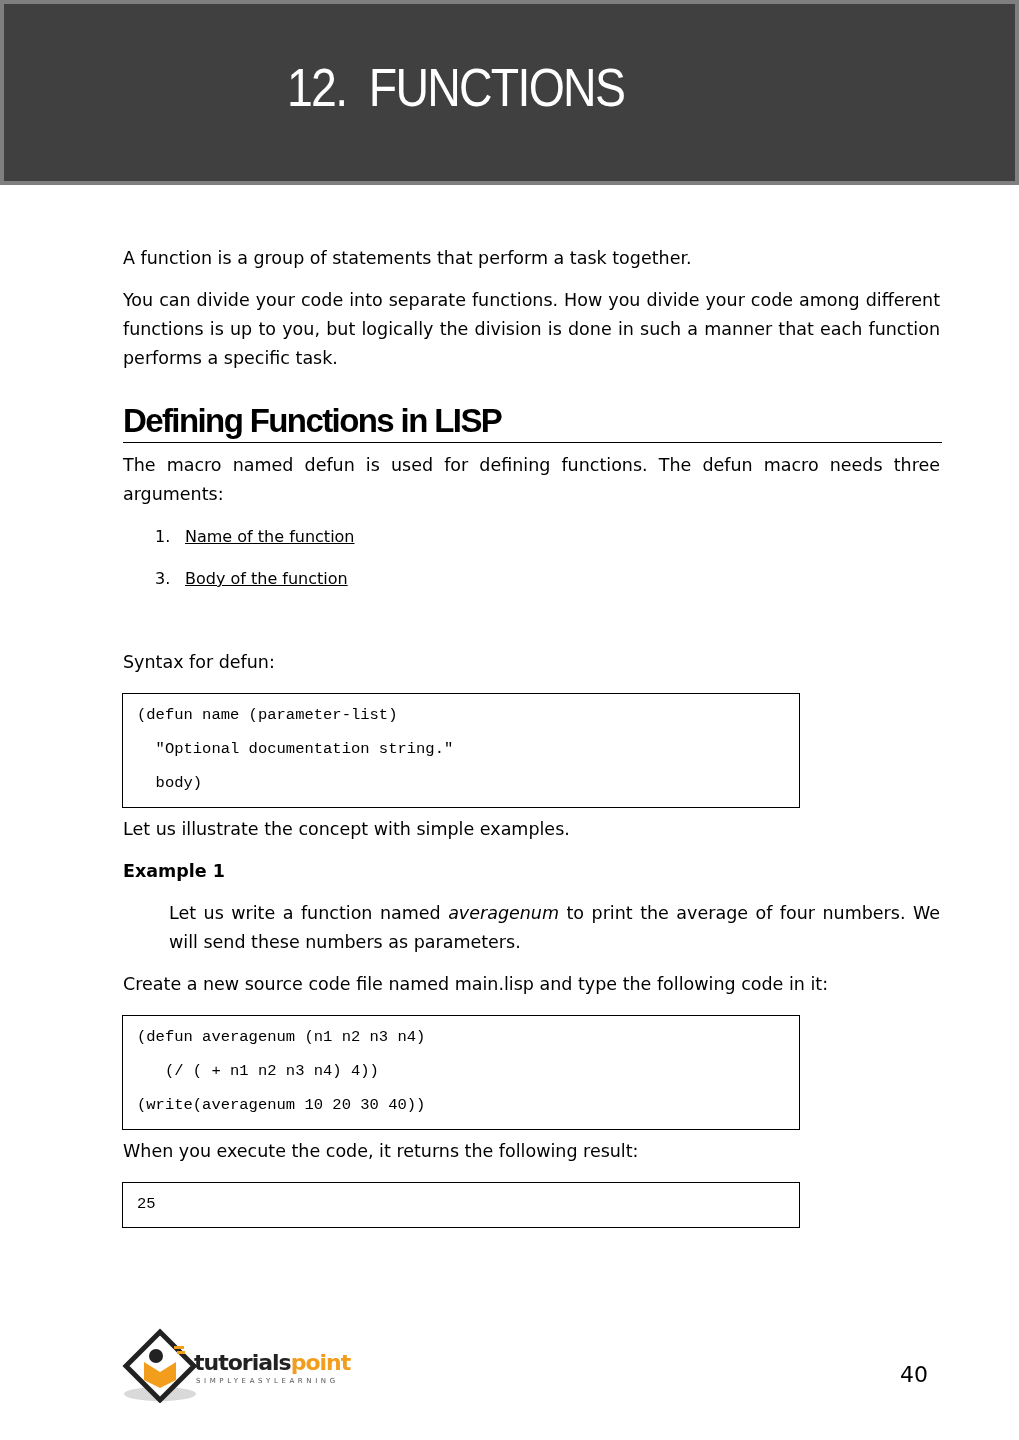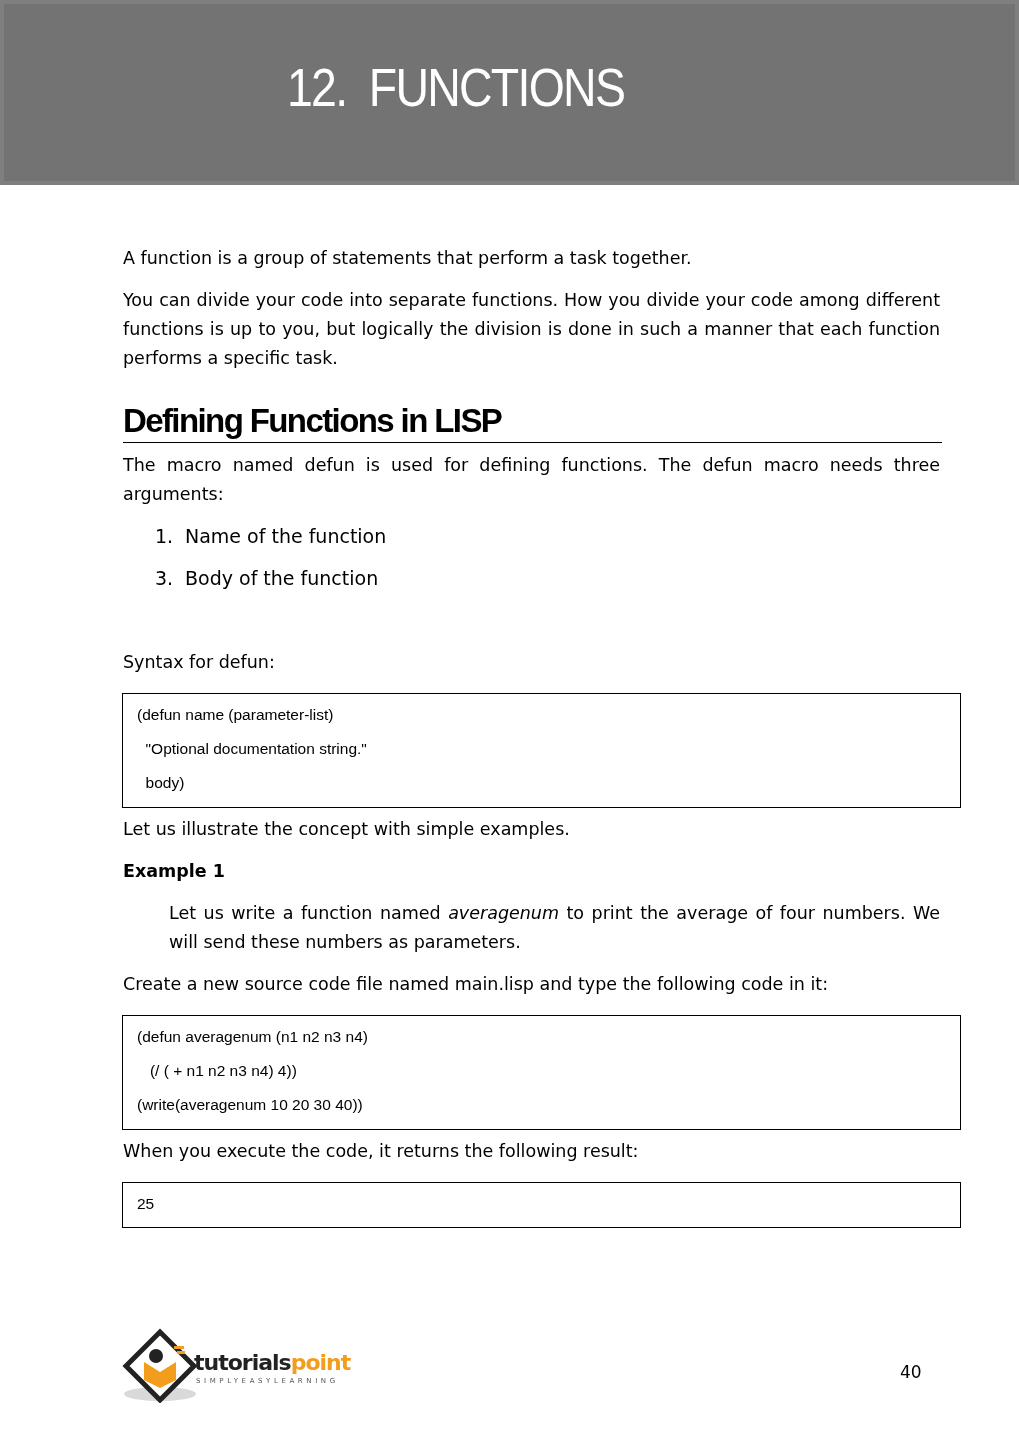--- a/index.html
+++ b/index.html
@@ -1,40 +1,40 @@
 <!DOCTYPE html>
 <html><head>
   <meta charset="utf-8">
   <style>
     html, body { margin: 0; padding: 0; background: #ffffff; }
     body { width: 1019px; height: 1440px; position: relative; overflow: hidden; font-family: "DejaVu Sans", sans-serif; color: #000; }
-    .banner { position: absolute; left: 0; top: 0; width: 1019px; height: 185px; background: #737373; box-sizing: border-box; border: 4px solid #7f7f7f; }
+    .banner { position: absolute; left: 0; top: 0; width: 1019px; height: 185px; background: #404040; box-sizing: border-box; border: 4px solid #7f7f7f; }
     .banner-title { position: absolute; left: 283px; top: 52px; font-family: "Liberation Sans", sans-serif; font-size: 54px; color: #ffffff; letter-spacing: -2px; white-space: pre; transform: scaleX(0.86); transform-origin: left top; }
     .content { position: absolute; left: 123px; top: 244px; width: 817px; }
     p { margin: 0; font-size: 17.5px; line-height: 29px; text-align: justify; }
     .p1 { position: absolute; top: 0; }
     .p2 { position: absolute; top: 42px; }
     .section-heading { position: absolute; top: 158px; left: 0; width: 819px; font-family: "Liberation Sans", sans-serif; font-weight: bold; font-size: 33px; letter-spacing: -1.6px; border-bottom: 1px solid #000; padding-bottom: 2px; line-height: 38px; }
     .p3 { position: absolute; top: 207px; }
     ol { position: absolute; top: 278px; left: 0; margin: 0; padding: 0; list-style: none; }
-    ol li { font-size: 19px; line-height: 29px; height: 42px; padding-left: 32px; }
+    ol li { font-size: 16px; line-height: 29px; height: 42px; padding-left: 32px; text-decoration: underline; }
     ol li .num { display: inline-block; width: 30px; }
     .p4 { position: absolute; top: 404px; }
-    .code-box { position: absolute; left: -1px; width: 839px; border: 1px solid #000; box-sizing: border-box; padding: 8px 14px; font-family: Liberation Sans, sans-serif; font-size: 15.5px; }
+    .code-box { position: absolute; left: -1px; width: 678px; border: 1px solid #000; box-sizing: border-box; padding: 8px 14px; font-family: Liberation Mono, monospace; font-size: 15.5px; }
     .code-line { height: 34px; line-height: 26px; white-space: pre; }
     .code1 { top: 449px; height: 115px; }
     .p5 { position: absolute; top: 571px; }
     .p6 { position: absolute; top: 613px; font-weight: bold; }
     .p7 { position: absolute; top: 655px; margin-left: 46px; }
     .p8 { position: absolute; top: 726px; }
     .code2 { top: 771px; height: 115px; }
     .p9 { position: absolute; top: 893px; }
     .code3 { top: 938px; height: 46px; }
     .logo { position: absolute; left: 122px; top: 1328px; width: 250px; height: 75px; }
-    .page-num { position: absolute; left: 900px; top: 1362px; font-size: 17px; }
+    .page-num { position: absolute; left: 900px; top: 1362px; font-size: 22px; }
     b { font-weight: normal; }
   </style>
 </head>
 <body>
 
 <div class="banner">
   <div class="banner-title">12.  FUNCTIONS</div>
 </div>
 
 <div class="content">

